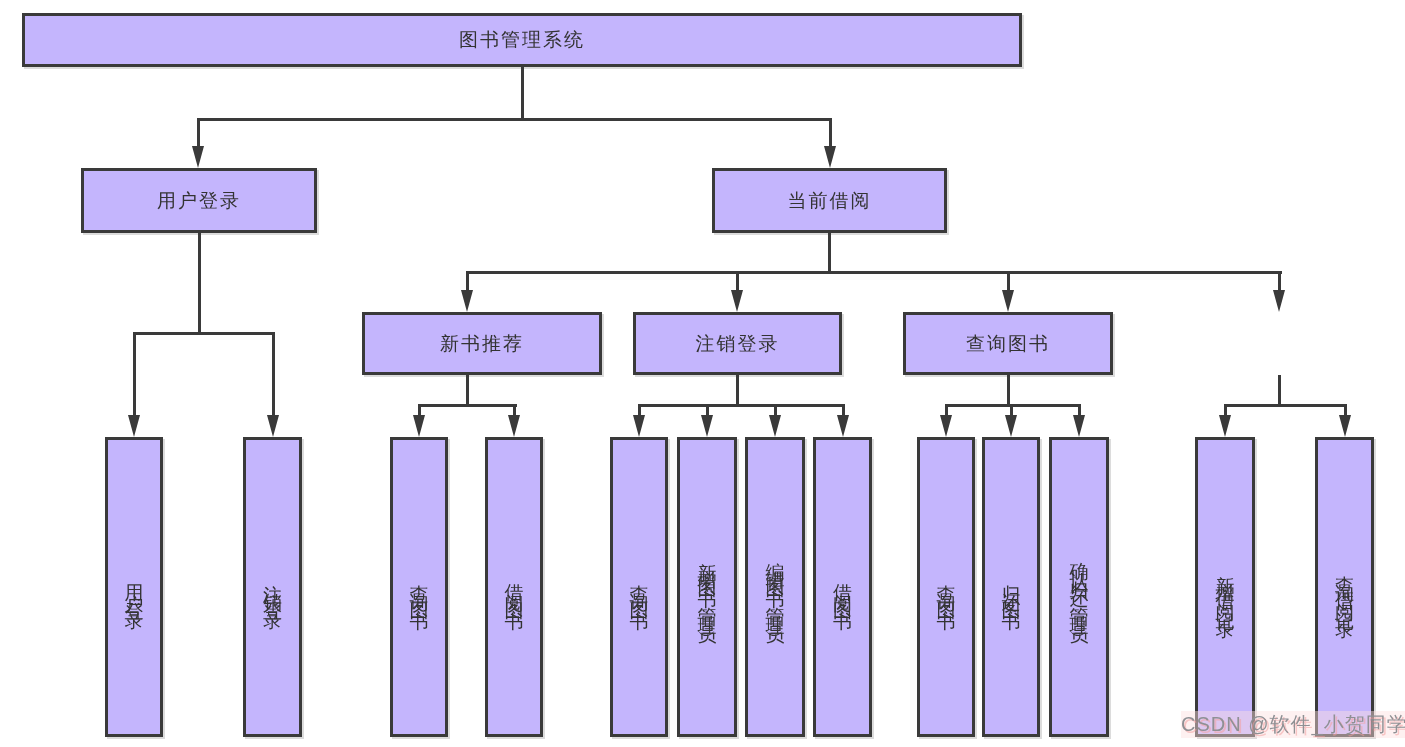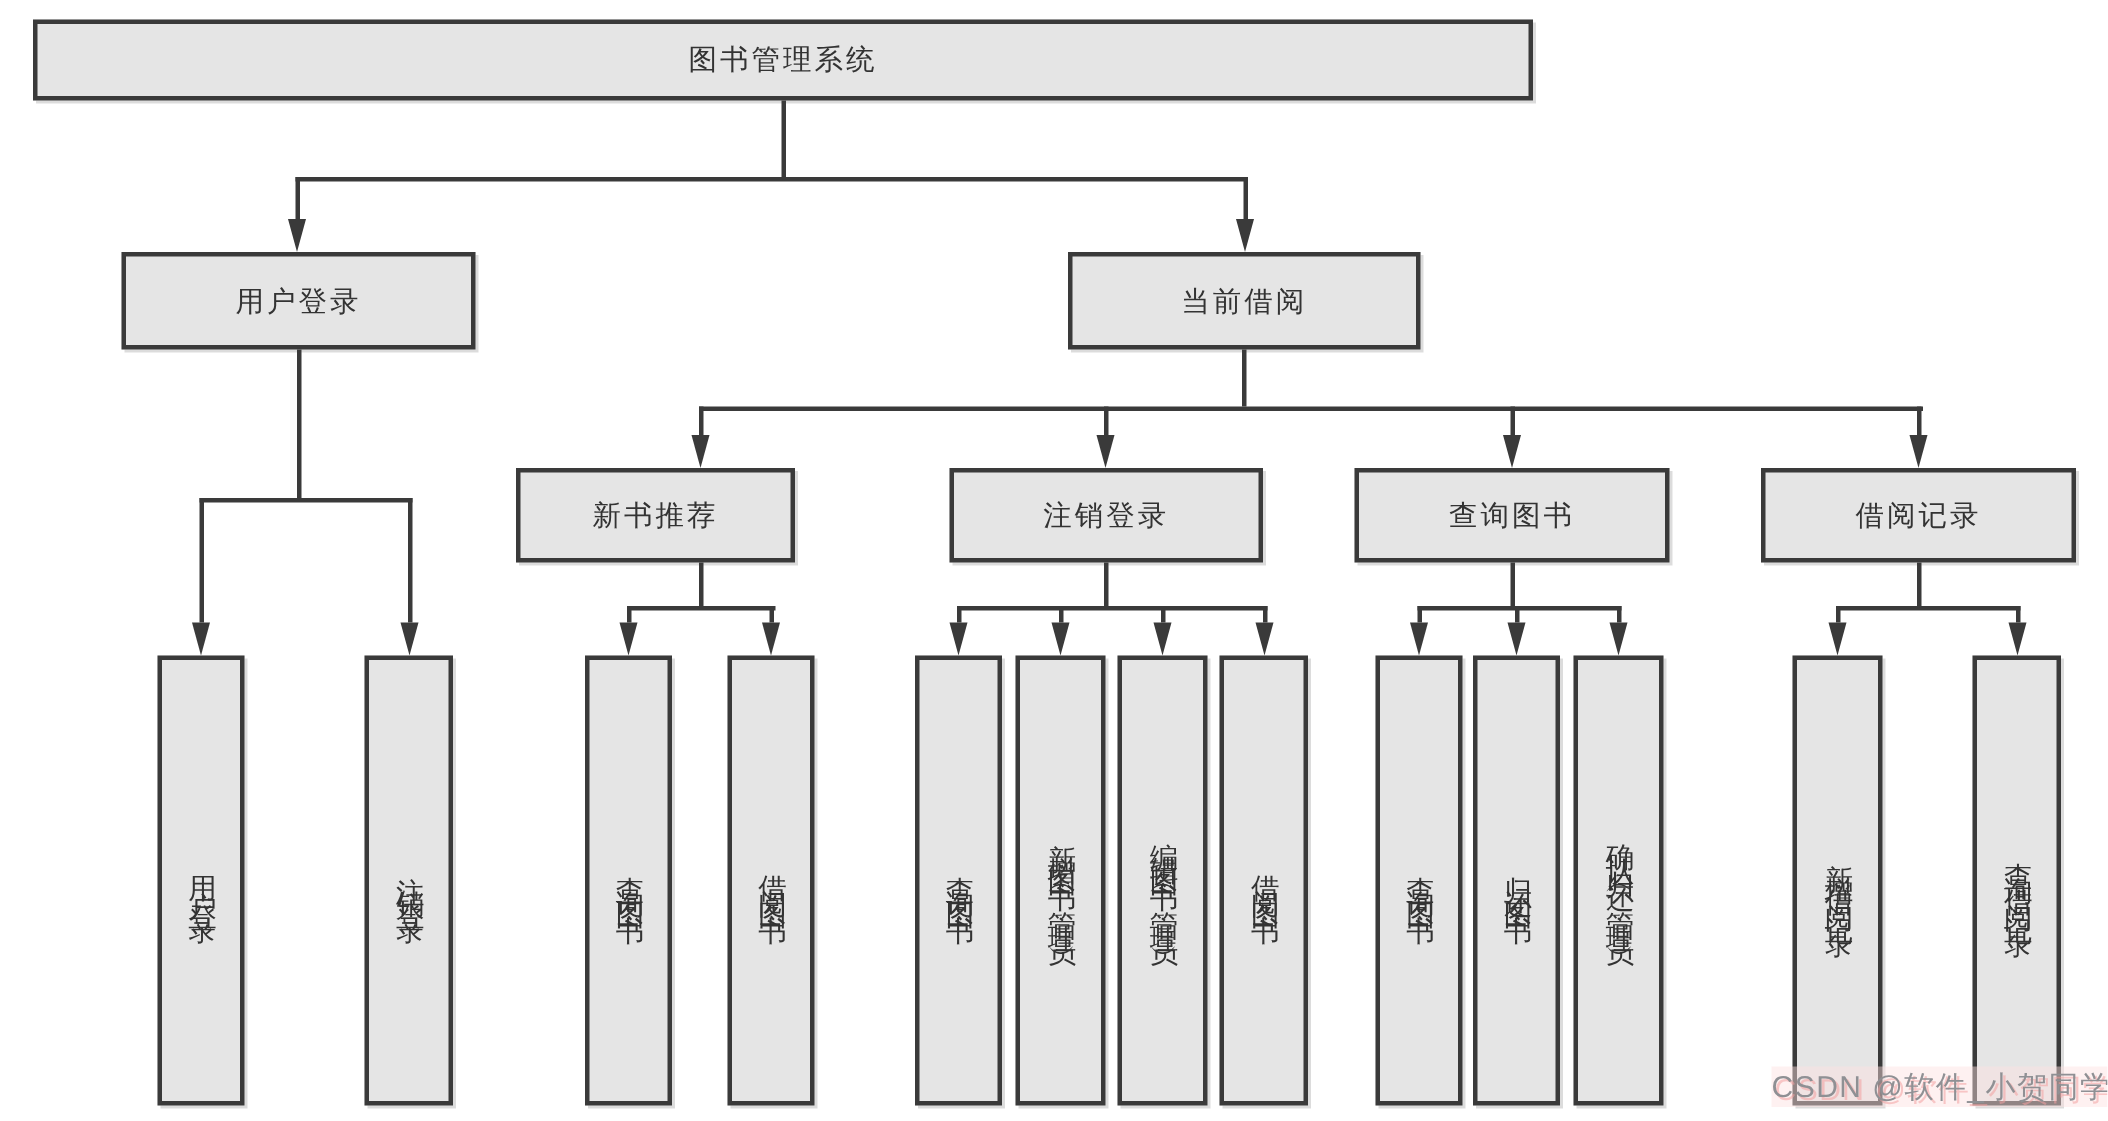--- a/index.html
+++ b/index.html
@@ -9,21 +9,21 @@
     height: 747px;
     background: #ffffff;
     overflow: hidden;
     font-family: "Liberation Sans", sans-serif;
     color: #333333;
   }
   .box {
     position: absolute;
     box-sizing: border-box;
     border: 3px solid #3a3a3a;
-    background: #e5e5e5;
+    background: #c4b5fd;
     display: flex;
     align-items: center;
     justify-content: center;
     box-shadow: 2px 2px 0 rgba(130,130,130,0.28);
   }
   .hlabel {
     font-size: 19px;
     letter-spacing: 2px;
     white-space: nowrap;
   }
@@ -59,24 +59,23 @@
 </head>
 <body>
 
 <div id="canvas">
 
   <div class="box hlabel" style="left:22px; top:13px; width:1000px; height:54px;">图书管理系统</div>
 
   <div class="box hlabel" style="left:81px; top:168px; width:236px; height:65px;">用户登录</div>
   <div class="box hlabel" style="left:712px; top:168px; width:235px; height:65px;">当前借阅</div>
 
-  <div class="box hlabel" style="left:344px; top:312px; width:186px; height:63px;">新书推荐</div>
+  <div class="box hlabel" style="left:362px; top:312px; width:240px; height:63px;">新书推荐</div>
   <div class="box hlabel" style="left:633px; top:312px; width:209px; height:63px;">注销登录</div>
   <div class="box hlabel" style="left:903px; top:312px; width:210px; height:63px;">查询图书</div>
-  <div class="box hlabel" style="left:1174px; top:312px; width:210px; height:63px;">借阅记录</div>
 
   <div class="box" style="left:105px; top:437px; width:58px; height:300px;">
     <span class="vtext">用户登录</span>
     </div>
   <div class="box" style="left:243px; top:437px; width:59px; height:300px;">
     <span class="vtext">注销登录</span>
     </div>
 
   <div class="box" style="left:390px; top:437px; width:58px; height:300px;">
     <span class="vtext">查询图书</span>

